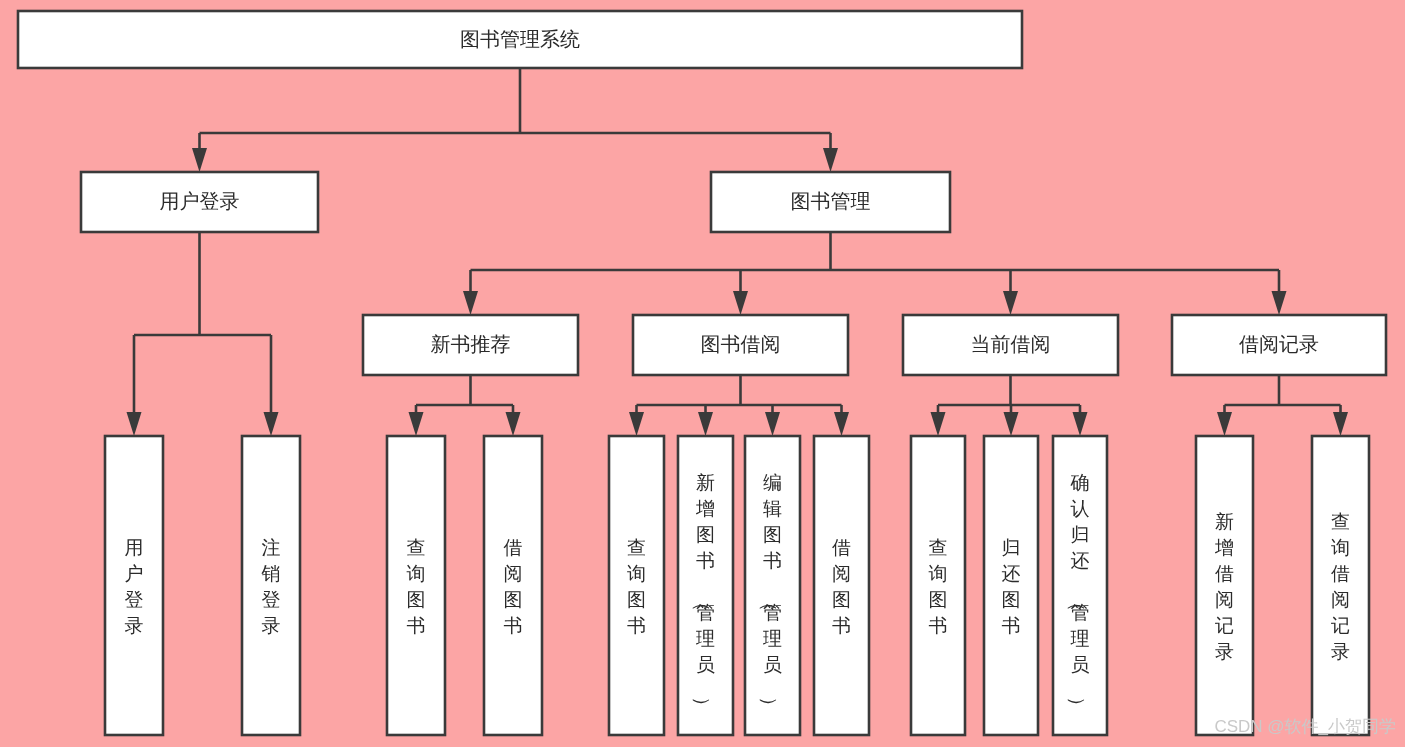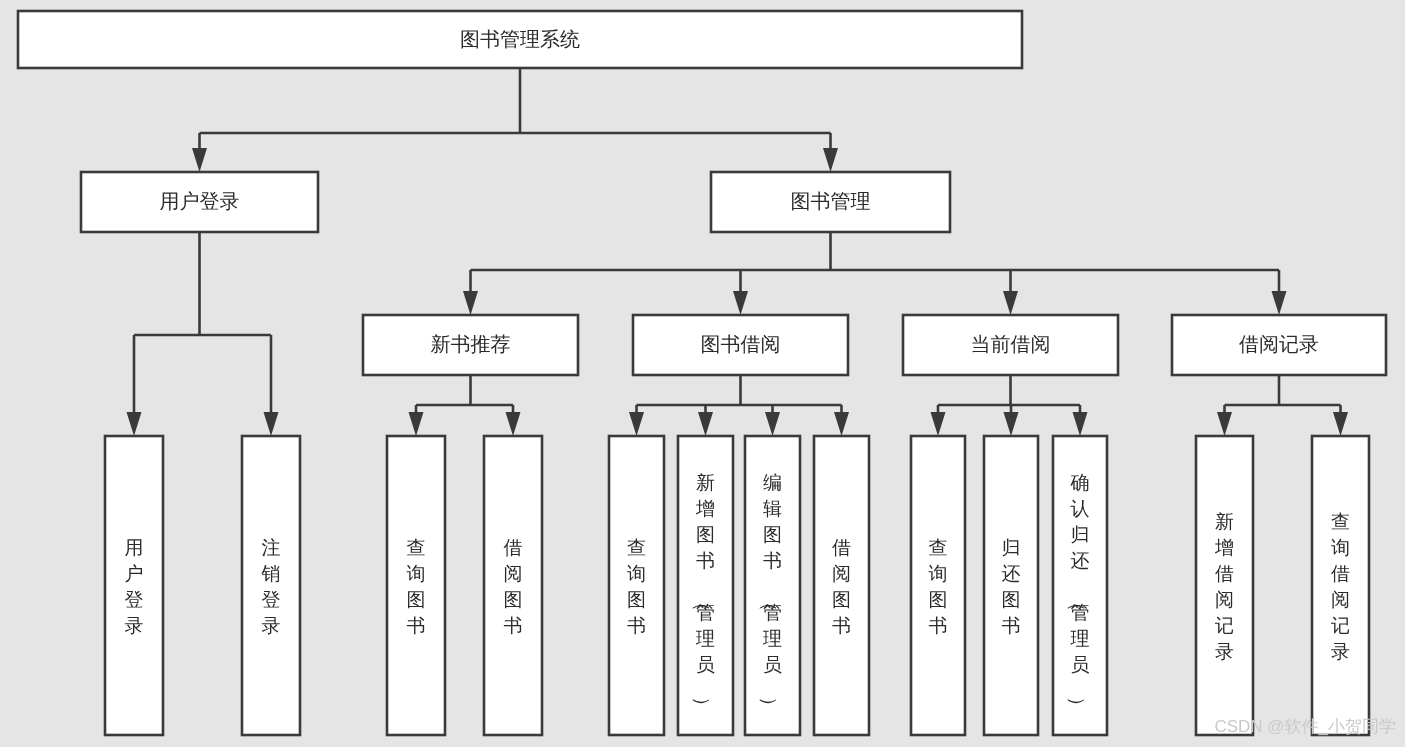--- a/index.html
+++ b/index.html
@@ -8,21 +8,21 @@
     padding: 0;
     background: #ffffff;
   }
   body {
     font-family: "Liberation Sans", "DejaVu Sans", sans-serif;
   }
   #diagram-root {
     position: relative;
     width: 1405px;
     height: 747px;
-    background: #e5e5e5;
+    background: #fca5a5;
     overflow: hidden;
   }
   svg.diagram-canvas {
     position: absolute;
     top: 0;
     left: 0;
     width: 1405px;
     height: 747px;
     display: block;
   }

